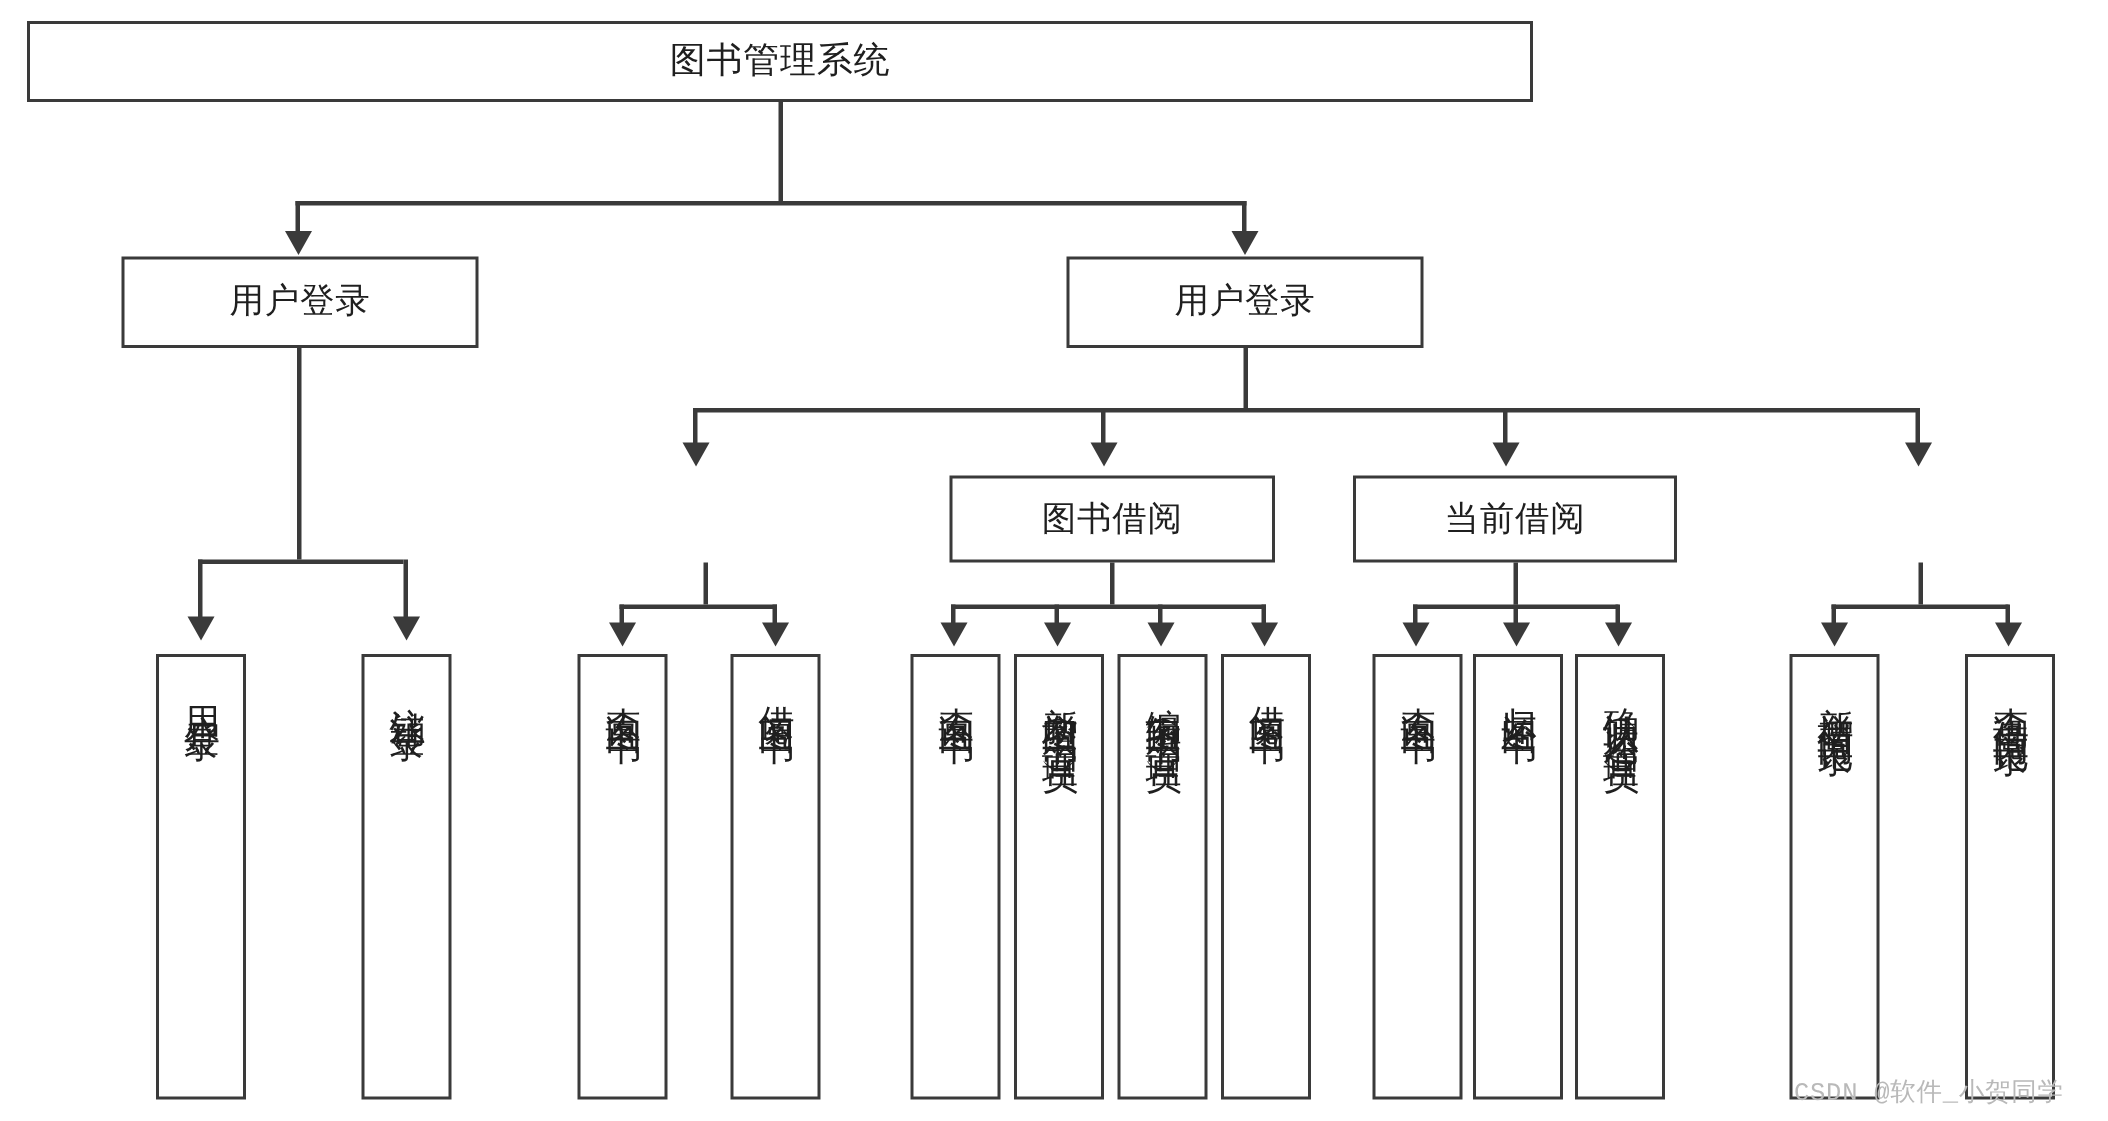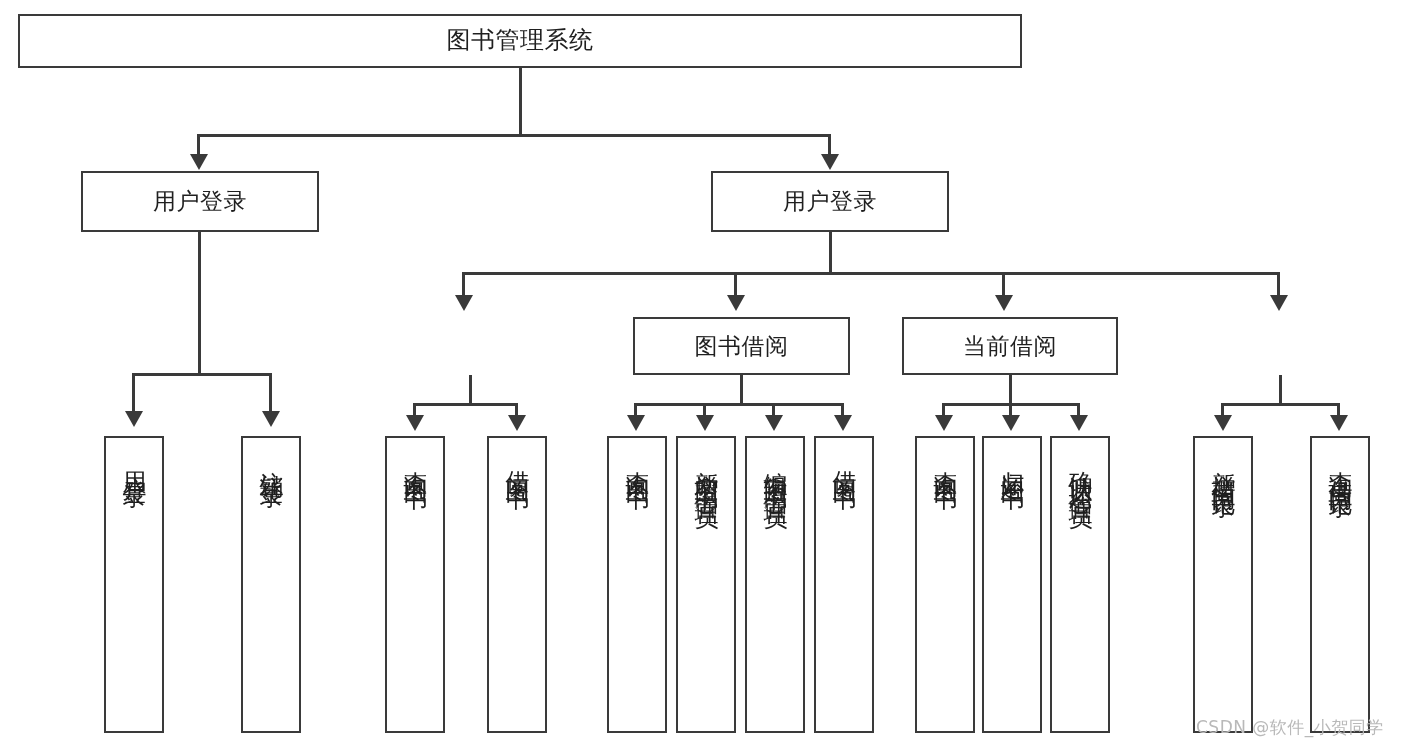--- a/index.html
+++ b/index.html
@@ -202,15 +202,15 @@
     <span class="label">确认归还（管理员）</span>
   </div>
 
   <div class="node v" style="left:1193px; top:436px; width:60px; height:297px;">
     <span class="label">新增借阅记录</span>
   </div>
   <div class="node v" style="left:1310px; top:436px; width:60px; height:297px;">
     <span class="label">查询借阅记录</span>
   </div>
 
-  <div id="watermark" style="left:1196px; top:716px;">CSDN @软件_小贺同学</div>
+  <div id="watermark" style="left:1196px; top:716px;font-family:Liberation Mono, monospace;">CSDN @软件_小贺同学</div>
 
 </div>
 
 </body></html>

